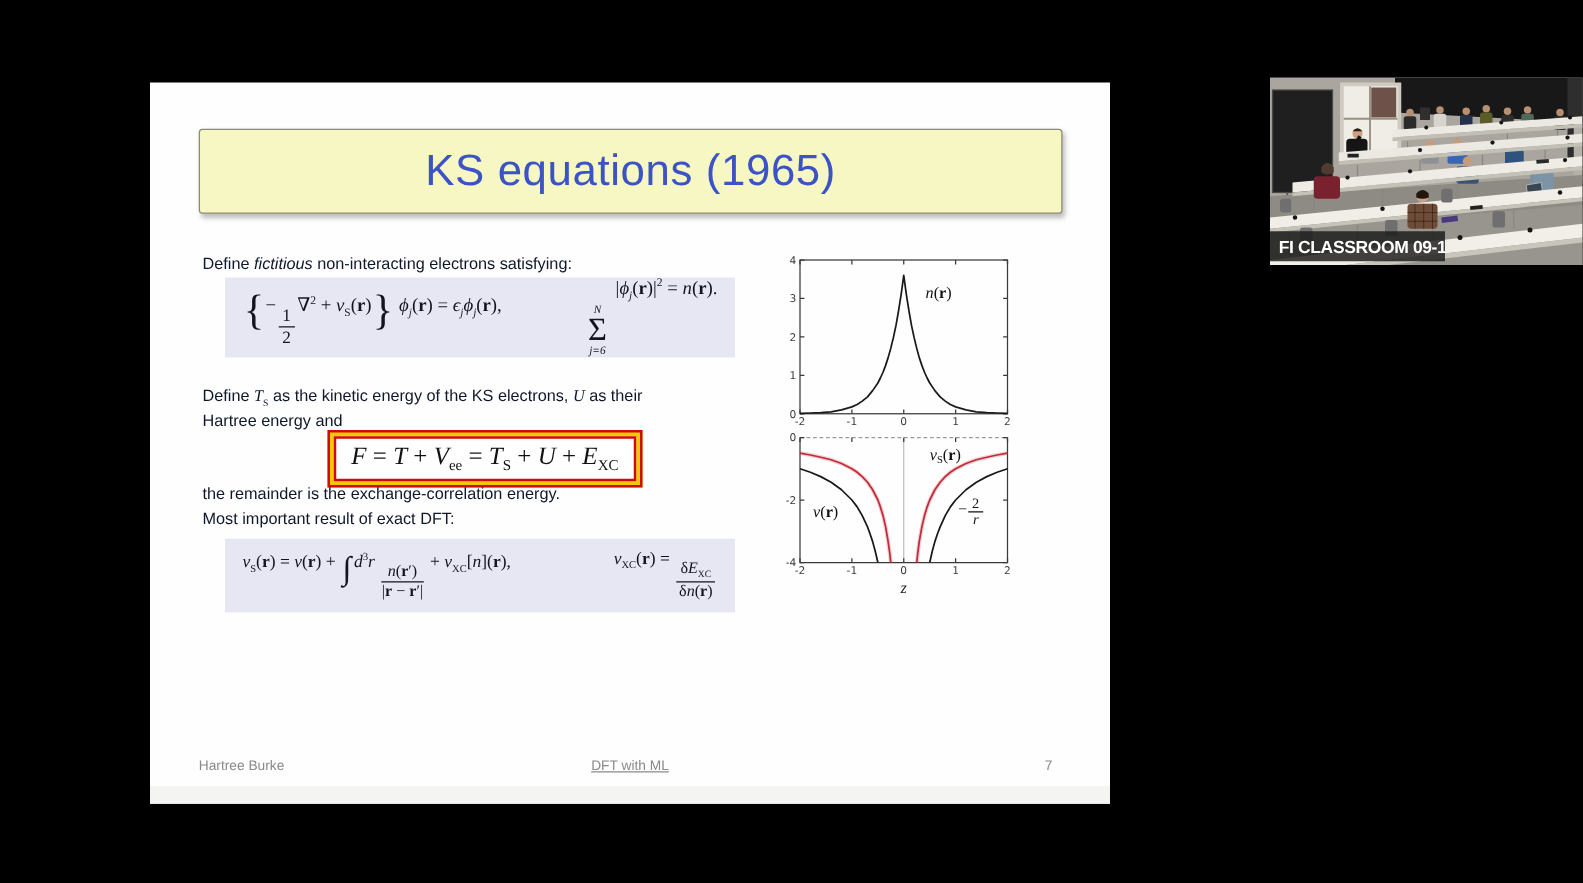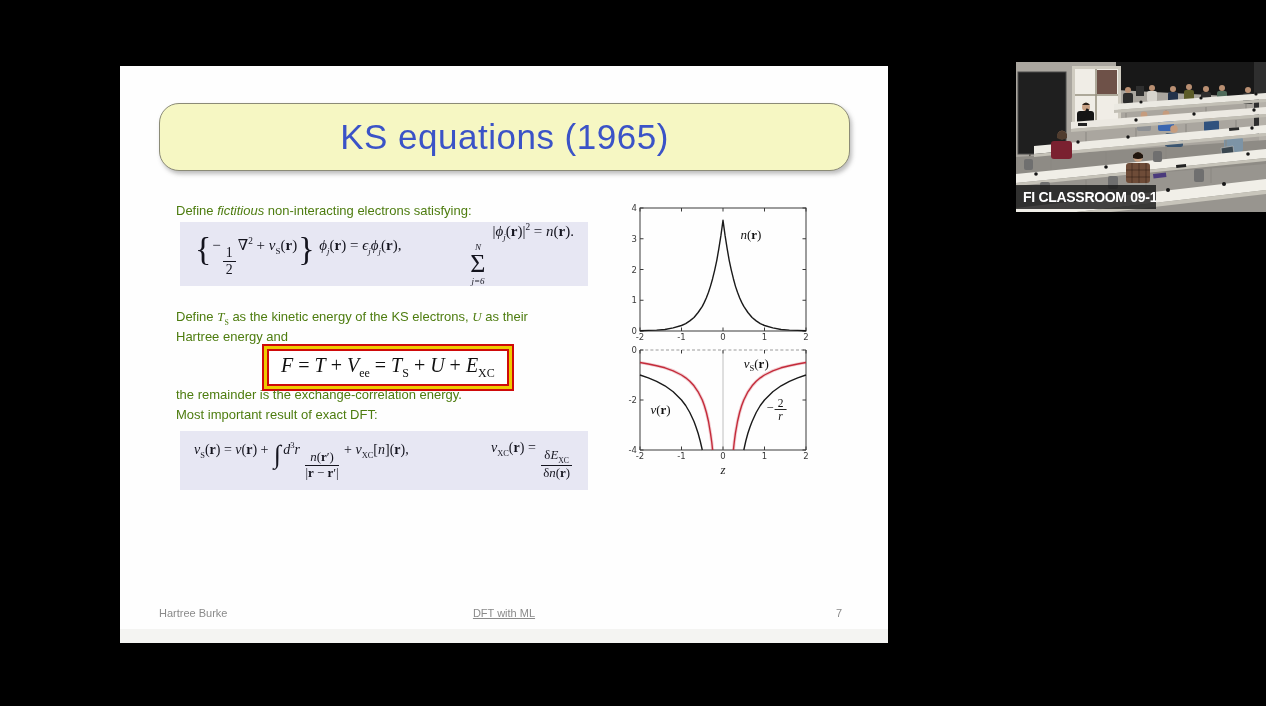--- a/index.html
+++ b/index.html
@@ -3,25 +3,25 @@
 <meta charset="utf-8">
 <style>
   html,body{margin:0;padding:0;background:#000;}
   .screen{position:relative;width:1266px;height:706px;background:#000;overflow:hidden;
           font-family:"Liberation Sans","DejaVu Sans",sans-serif;}
 
   
   .slide{position:absolute;left:120px;top:66px;width:768px;height:577px;background:#fefefe;}
   .slide-footer-band{position:absolute;left:0;bottom:0;width:100%;height:14px;background:#f4f4f2;}
   .title-box{position:absolute;left:39px;top:37px;width:689px;height:66px;
-             background:#f6f7c3;border:1px solid #8b8b77;border-radius:20px;
+             background:#f6f7c3;border:1px solid #8b8b77;border-radius:3px;
              box-shadow:2px 3px 4px rgba(110,110,110,.45);
              display:flex;align-items:center;justify-content:center;}
   .title-box span{color:#3b53c7;font-size:35px;letter-spacing:.5px;}
-  .tline{position:absolute;left:56px;margin:0;font-size:13px;color:#4d7c0f;width:460px;line-height:16px;}
+  .tline{position:absolute;left:42px;margin:0;font-size:13px;color:#0f172a;width:460px;line-height:16px;}
   .m{font-family:"Liberation Serif","DejaVu Serif",serif;}
   .eq-box{position:absolute;left:60px;width:408px;background:#e7e7f3;
           display:flex;justify-content:space-between;align-items:center;
           padding:0 14px;box-sizing:border-box;
           font-family:"Liberation Serif","DejaVu Serif",serif;color:#14141e;font-size:15px;}
   #eqbox1{top:156px;height:64px;}
   #eqbox2{top:365px;height:59px;font-size:14px;}
   .brace{font-size:34px;font-weight:400;vertical-align:-0.3em;padding:0 1px;}
   .frac{display:inline-flex;flex-direction:column;vertical-align:-0.55em;line-height:1.15;
         text-align:center;font-size:0.92em;margin:0 2px;}

